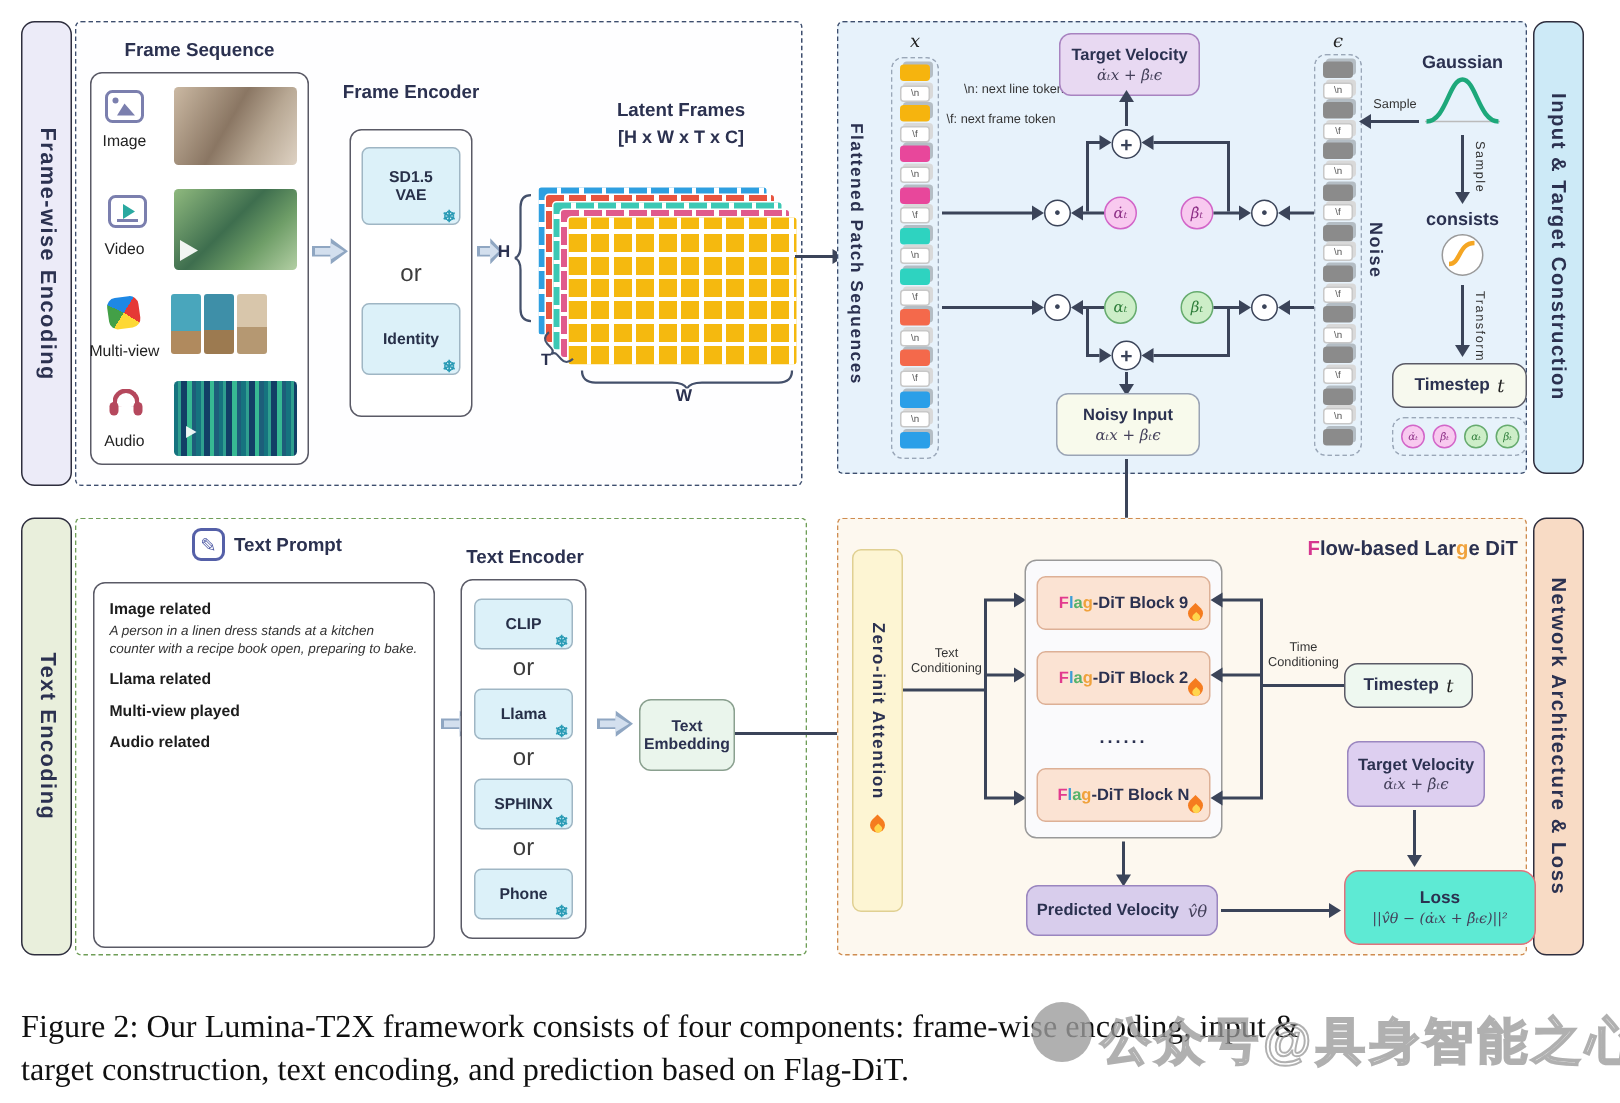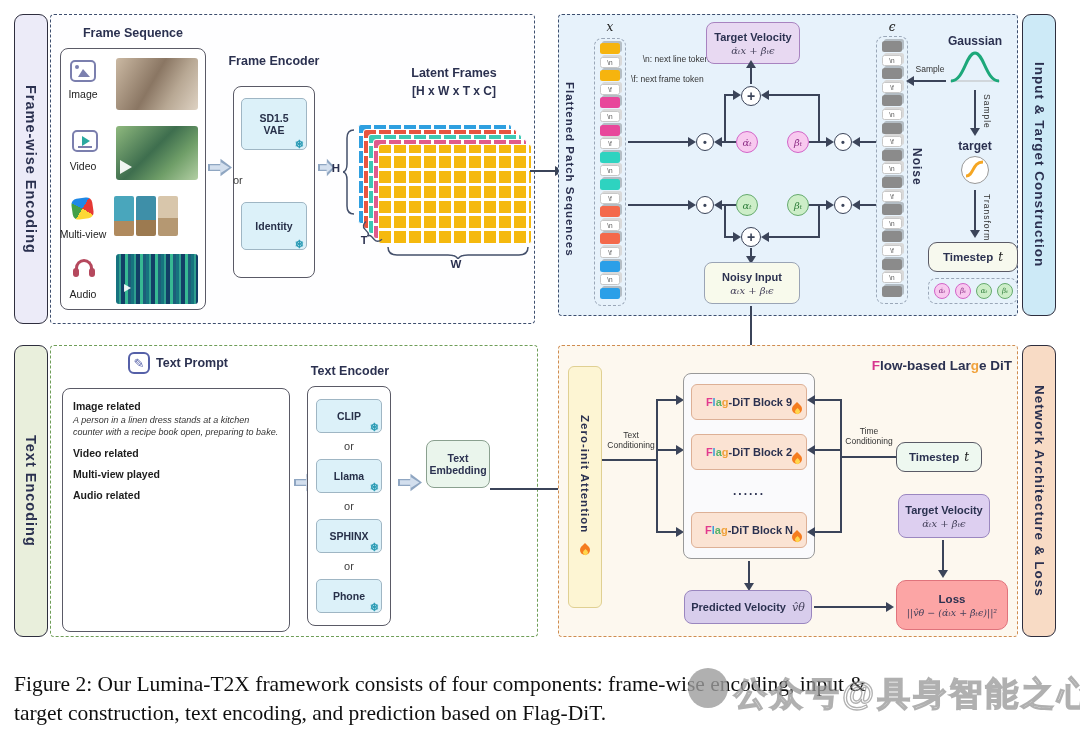--- a/index.html
+++ b/index.html
@@ -20,21 +20,21 @@
   .barrow .a2{position:absolute;inset:2px;background:#d3dfee;clip-path:polygon(0 35%,51% 35%,51% 12%,97% 50%,51% 88%,51% 65%,0 65%)}
   .op{position:absolute;background:#fff;border:1.6px solid #3b4459;border-radius:50%;display:flex;align-items:center;justify-content:center;font-weight:bold;color:#3b4459;box-sizing:border-box}
   .coef{position:absolute;border-radius:50%;display:flex;align-items:center;justify-content:center;font-style:italic;font-family:"DejaVu Serif",serif;box-sizing:border-box}
   .coef.pink{background:#f8c9ef;border:1.4px solid #d265c8;color:#8d2f86}
   .coef.green{background:#cdeec8;border:1.4px solid #66ab6e;color:#2e7d3a}
   .stackbox{position:absolute;border:1.2px dashed #9aa7b8;border-radius:8px;padding:4px 5px;display:flex;flex-direction:column;gap:2.6px;box-sizing:border-box}
   .token{width:20px;height:11px;border-radius:2.5px;box-shadow:2px -2px 0 rgba(0,0,0,.22);flex:none}
   .token.sep{background:#fff;border:1px solid #c8c8c8;color:#555;font-size:6.5px;line-height:10px;text-align:center;box-shadow:2px -2px 0 #d9d9d9;box-sizing:border-box}
   .cyanbox{position:absolute;background:#dcf1f9;border:1px solid #9fb6c4;border-radius:5px;display:flex;align-items:center;justify-content:center;font-size:10.5px;font-weight:bold;color:#273049;text-align:center;box-sizing:border-box}
   .snow{position:absolute;right:2px;bottom:-2px;color:#2a9bb5;font-size:11px}
-  .ortext{position:absolute;color:#3c3c3c;font-size:11px;}
+  .ortext{position:absolute;color:#3c3c3c;font-size:16px;text-align:center}
   .grid{position:absolute;border-radius:3px;border:1px solid #fff}
   .formulabox{display:flex;flex-direction:column;align-items:center;justify-content:center;text-align:center}
   .fb-title{font-weight:bold;color:#2b3150;font-size:11px}
   .fb-form{font-family:"DejaVu Serif",serif;font-style:italic;color:#44405a;font-size:10px;margin-top:2px}
   .mono{font-family:Liberation Sans, sans-serif;font-style:italic}
   .serifit{font-family:"DejaVu Serif",serif;font-style:italic}
   .smalllabel{position:absolute;font-size:8.5px;color:#333;text-align:center}
   .flame{position:absolute;width:12px;height:14px}
   .flame .fo{position:absolute;left:1px;top:0;width:10px;height:10px;background:#f57c1f;border-radius:0 50% 50% 50%;transform:rotate(45deg)}
   .flame .fi{position:absolute;left:3.5px;top:5px;width:5px;height:5px;background:#ffd54d;border-radius:0 50% 50% 50%;transform:rotate(45deg)}
@@ -249,21 +249,21 @@
 <svg style="position:absolute;left:948px;top:50px" width="54" height="34" viewBox="0 0 54 34">
     <line x1="2" y1="31" x2="52" y2="31" stroke="#bbb" stroke-width="1"></line>
     <path d="M3,31 C16,31 18,3 27,3 C36,3 38,31 51,31" fill="none" stroke="#1da87a" stroke-width="3"></path>
   </svg>
 <div class="smalllabel" style="left:910px;top:64px;width:40px">Sample</div>
 <div class="ln" style="left:912px;top:80px;width:34px;height:2px"></div>
 <div class="ah l" style="left:906px;top:76px"></div>
 <div class="ln" style="left:974px;top:90px;width:2px;height:40px"></div>
 <div class="ah d" style="left:970px;top:128px"></div>
 <div class="smalllabel vtext" style="left:982px;top:94px;font-weight:normal;color:#333">Sample</div>
-<div class="title" style="left:940px;top:139px;width:70px;font-size:12px">target</div>
+<div class="title" style="left:940px;top:139px;width:70px;font-size:12px">consists</div>
 <div style="position:absolute;left:961px;top:156px;width:28px;height:28px;border:1.5px solid #999;border-radius:50%;background:#fff;box-sizing:border-box">
   <svg width="25" height="25" viewBox="0 0 25 25" style="position:absolute;left:0;top:0">
       <path d="M4,19 C12,19 10,5 21,5" fill="none" stroke="#f5a623" stroke-width="3"></path>
     </svg>
 </div>
 <div class="ln" style="left:974px;top:190px;width:2px;height:42px"></div>
 <div class="ah d" style="left:970px;top:230px"></div>
 <div class="smalllabel vtext" style="left:982px;top:194px;font-weight:normal;color:#333">Transform</div>
 <div style="position:absolute;left:928px;top:242px;width:90px;height:30px;background:#f7f9ee;border:1.3px solid #5a5a66;border-radius:9px;display:flex;align-items:center;justify-content:center;gap:5px;box-sizing:border-box">
   <span class="fb-title" style="font-size:11.5px">Timestep</span>
@@ -279,21 +279,21 @@
 <div class="sidebar" style="left:14px;top:345px;width:34px;height:292px;background:#e9efdc">
   <span class="vtext" style="font-size:14.5px">Text Encoding</span>
 </div>
 <div style="position:absolute;left:128px;top:352px;width:22px;height:22px;border:2px solid #5560a8;border-radius:6px;box-sizing:border-box;display:flex;align-items:center;justify-content:center;color:#5560a8;font-size:13px">
   <span>✎</span>
 </div>
 <div class="title" style="left:156px;top:356px;width:96px;font-size:12.5px;text-align:left">Text Prompt</div>
 <div class="box promptbox" id="prompt-box" style="left:62px;top:388px;width:228px;height:244px;padding:11px 10px;overflow:hidden">
     <h4>Image related</h4>
     <p class="mono">A person in a linen dress stands at a kitchen counter with a recipe book open, preparing to bake.</p>
-    <h4>Video related</h4>
+    <h4>Llama related</h4>
     <h4>Multi-view played</h4>
     <h4>Audio related</h4>
   </div>
 
 <div class="barrow" style="left:294px;top:473px;width:24px;height:19px">
     <div class="a1"></div>
     <div class="a2"></div>
   </div>
 <div class="title" style="left:308px;top:364px;width:84px;font-size:12.5px">Text Encoder</div>
 <div class="box" id="te-options" style="left:307px;top:386px;width:84px;height:240px;display:flex;flex-direction:column;align-items:center;justify-content:space-between;padding:12px 0">
@@ -314,21 +314,21 @@
     <div class="ortext" style="position: static;">or</div>
     <div class="cyanbox" style="position: relative; width: 66px; height: 34px;">
       <span>Phone</span>
       <span class="snow">❄</span>
     </div>
   </div>
 <div class="barrow" style="left:398px;top:473px;width:24px;height:19px">
     <div class="a1"></div>
     <div class="a2"></div>
   </div>
-<div style="position:absolute;left:426px;top:440px;width:64px;height:48px;background:#eaf5ec;border:1.2px solid #8aa08f;border-radius:8px;display:flex;align-items:center;justify-content:center;text-align:center;box-sizing:border-box">
+<div style="position:absolute;left:426px;top:466px;width:64px;height:48px;background:#eaf5ec;border:1.2px solid #8aa08f;border-radius:8px;display:flex;align-items:center;justify-content:center;text-align:center;box-sizing:border-box">
   <span class="fb-title" style="font-size:10.5px">Text Embedding</span>
 </div>
 <div class="ln" style="left:490px;top:488px;width:70px;height:2px"></div>
 <div class="ah r" style="left:560px;top:484px"></div>
 
 <div class="panel" style="left:558px;top:345px;width:460px;height:292px;border-color:#cf8c50;background:#fdf8ef"></div>
 <div class="sidebar" style="left:1022px;top:345px;width:34px;height:292px;background:#f8dbc5">
   <span class="vtext" style="font-size:13.5px">Network Architecture &amp; Loss</span>
 </div>
 <div id="dit-title" style="position:absolute;left:840px;top:358px;width:172px;display:flex;justify-content:flex-end;font-weight:bold;font-size:13.5px">
@@ -415,21 +415,21 @@
 <div class="ah d" style="left:938px;top:570px"></div>
 
 <div class="ln" style="left:748px;top:561px;width:2px;height:24px"></div>
 <div class="ah d" style="left:744px;top:583px"></div>
 <div style="position:absolute;left:684px;top:590px;width:128px;height:34px;background:#d8cdec;border:1.3px solid #9a86bf;border-radius:8px;display:flex;align-items:center;justify-content:center;gap:6px;box-sizing:border-box">
   <span class="fb-title">Predicted Velocity</span>
   <span class="serifit" style="font-size:11px;color:#44405a">v̂θ</span>
 </div>
 <div class="ln" style="left:814px;top:606px;width:72px;height:2px"></div>
 <div class="ah r" style="left:886px;top:602px"></div>
-<div class="formulabox" style="position:absolute;left:896px;top:580px;width:112px;height:50px;background:#fca5a5;border:1.4px solid #e0737c;border-radius:10px;box-sizing:border-box">
+<div class="formulabox" style="position:absolute;left:896px;top:580px;width:128px;height:50px;background:#5eead4;border:1.4px solid #e0737c;border-radius:10px;box-sizing:border-box">
   <div class="fb-title" style="font-size:11.5px">Loss</div>
   <div class="fb-form" style="font-size:9.5px">||v̂θ − (α̇ₜx + β̇ₜϵ)||²</div>
 </div>
 
 <div class="cap" style="left:14px;top:672px">Figure 2: Our Lumina-T2X framework consists of four components: frame-wise encoding, input &amp;</div>
 <div class="cap" style="left:14px;top:701px">target construction, text encoding, and prediction based on Flag-DiT.</div>
 <div style="position:absolute;left:688px;top:668px;width:40px;height:40px;border-radius:50%;background:#9c9c9c;opacity:.8"></div>
 <div class="wmtext" style="left:734px;top:672px">公众号@具身智能之心</div>
 
 </body></html>

